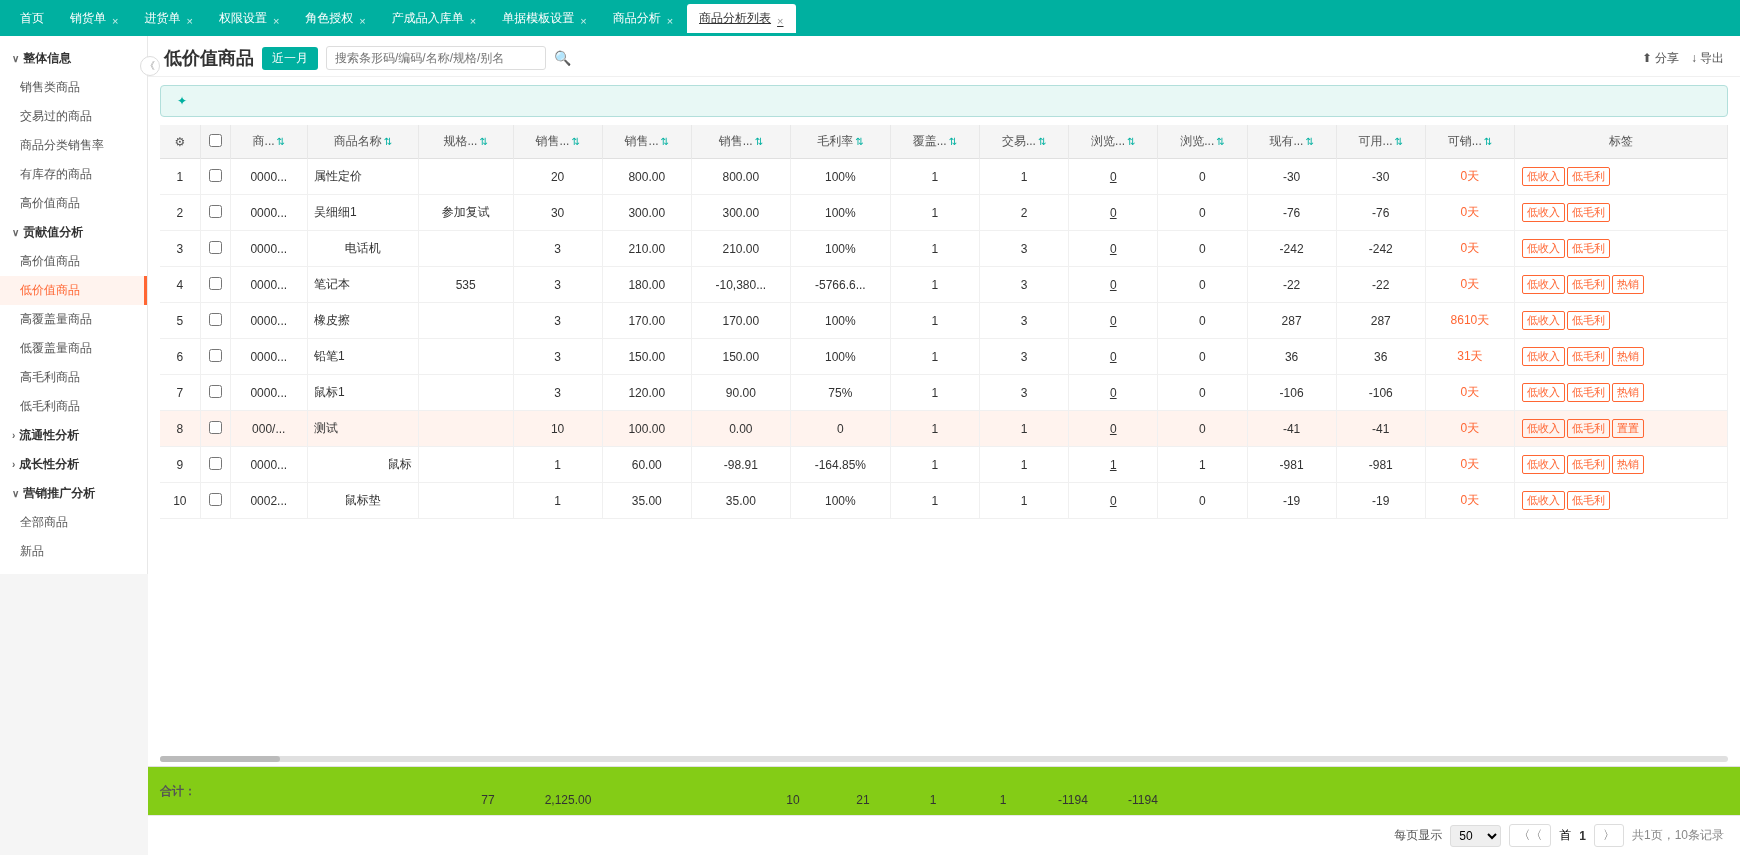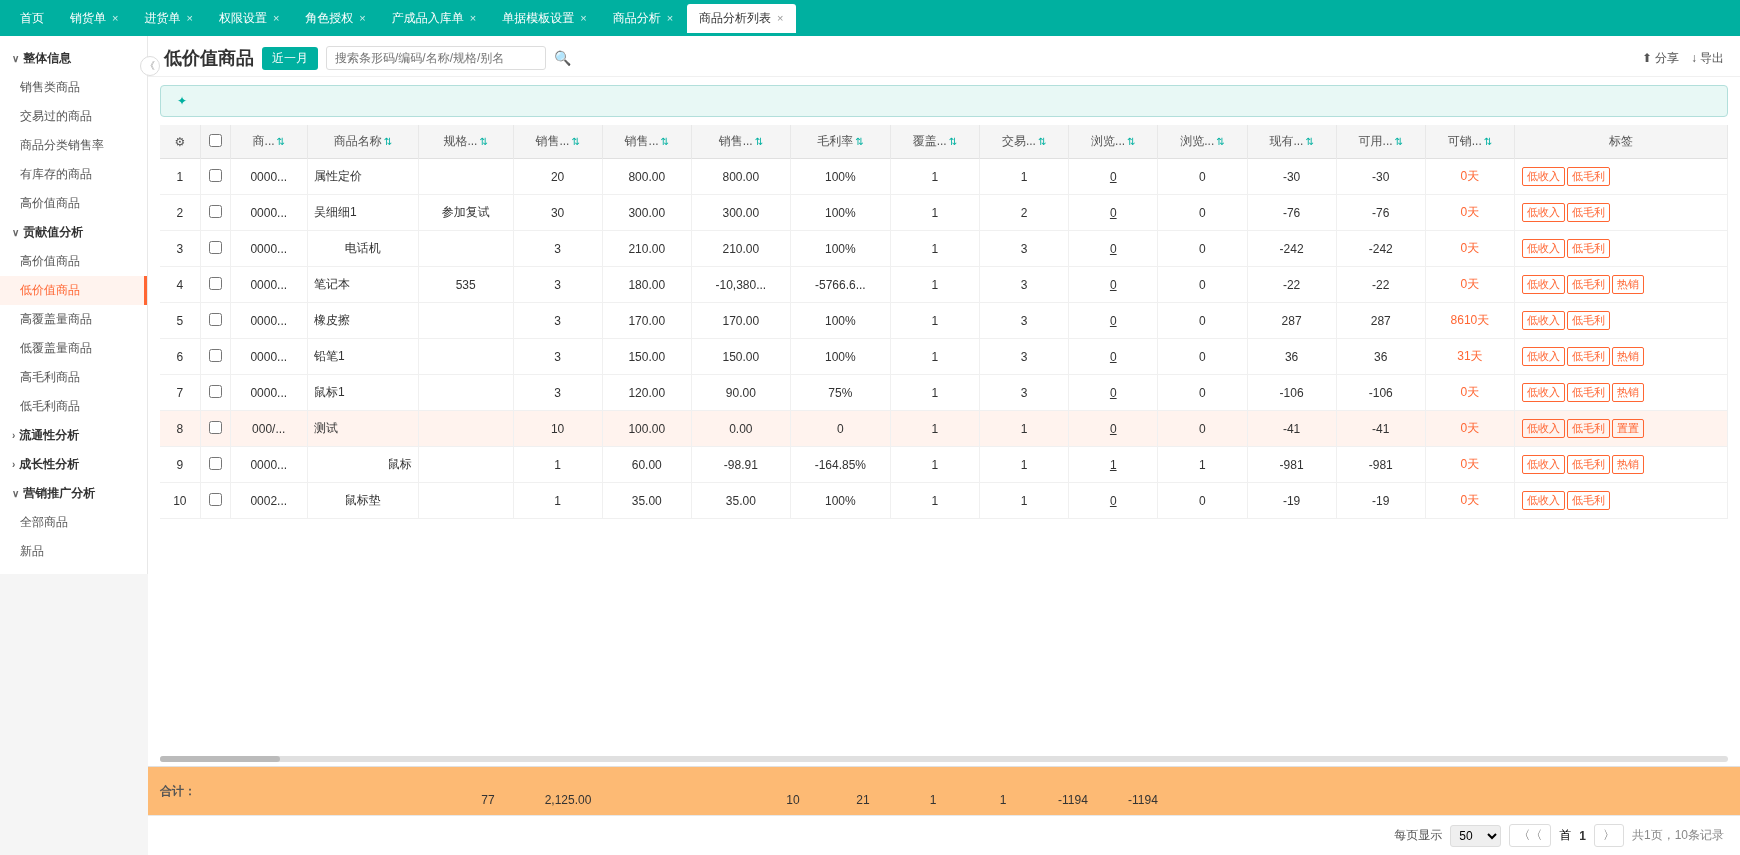--- a/index.html
+++ b/index.html
@@ -15,24 +15,24 @@
       gap: 2px;
     }
     .nav-item {
       color: #fff;
       padding: 6px 12px;
       cursor: pointer;
       border-radius: 3px 3px 0 0;
       white-space: nowrap;
       font-size: 13px;
       display: flex;
-      align-items: center;
+      align-items: flex-end;
       gap: 4px;
     }
-    .nav-item.active { background: #fff; color: #333; }
+    .nav-item.active { background: #fff; color: #333; text-decoration: underline; }
     .nav-item .close { font-size: 11px; color: rgba(255,255,255,0.8); margin-left: 2px; }
     .nav-item.active .close { color: #999; }
 
     
     .main-layout {
       display: flex;
       height: calc(855px - 36px);
     }
 
     
@@ -179,21 +179,21 @@
     }
     .tag-orange { color: #ff6633; border-color: #ff6633; }
     .underline { text-decoration: underline; cursor: pointer; color: #333; }
     .days-orange { color: #ff6633; }
     .checkbox-cell { width: 30px; }
 
     
     .table-footer {
       border-top: 1px solid #e0e0e0;
       padding: 8px 12px;
-      background: #fdba74;
+      background: #84cc16;
       display: flex;
       align-items: center;
     }
     .footer-label { color: #555; font-weight: bold; margin-right: 12px; }
     .footer-cells {
       display: flex;
       flex: 1;
       gap: 0;
       margin-top: 18px;
     }

